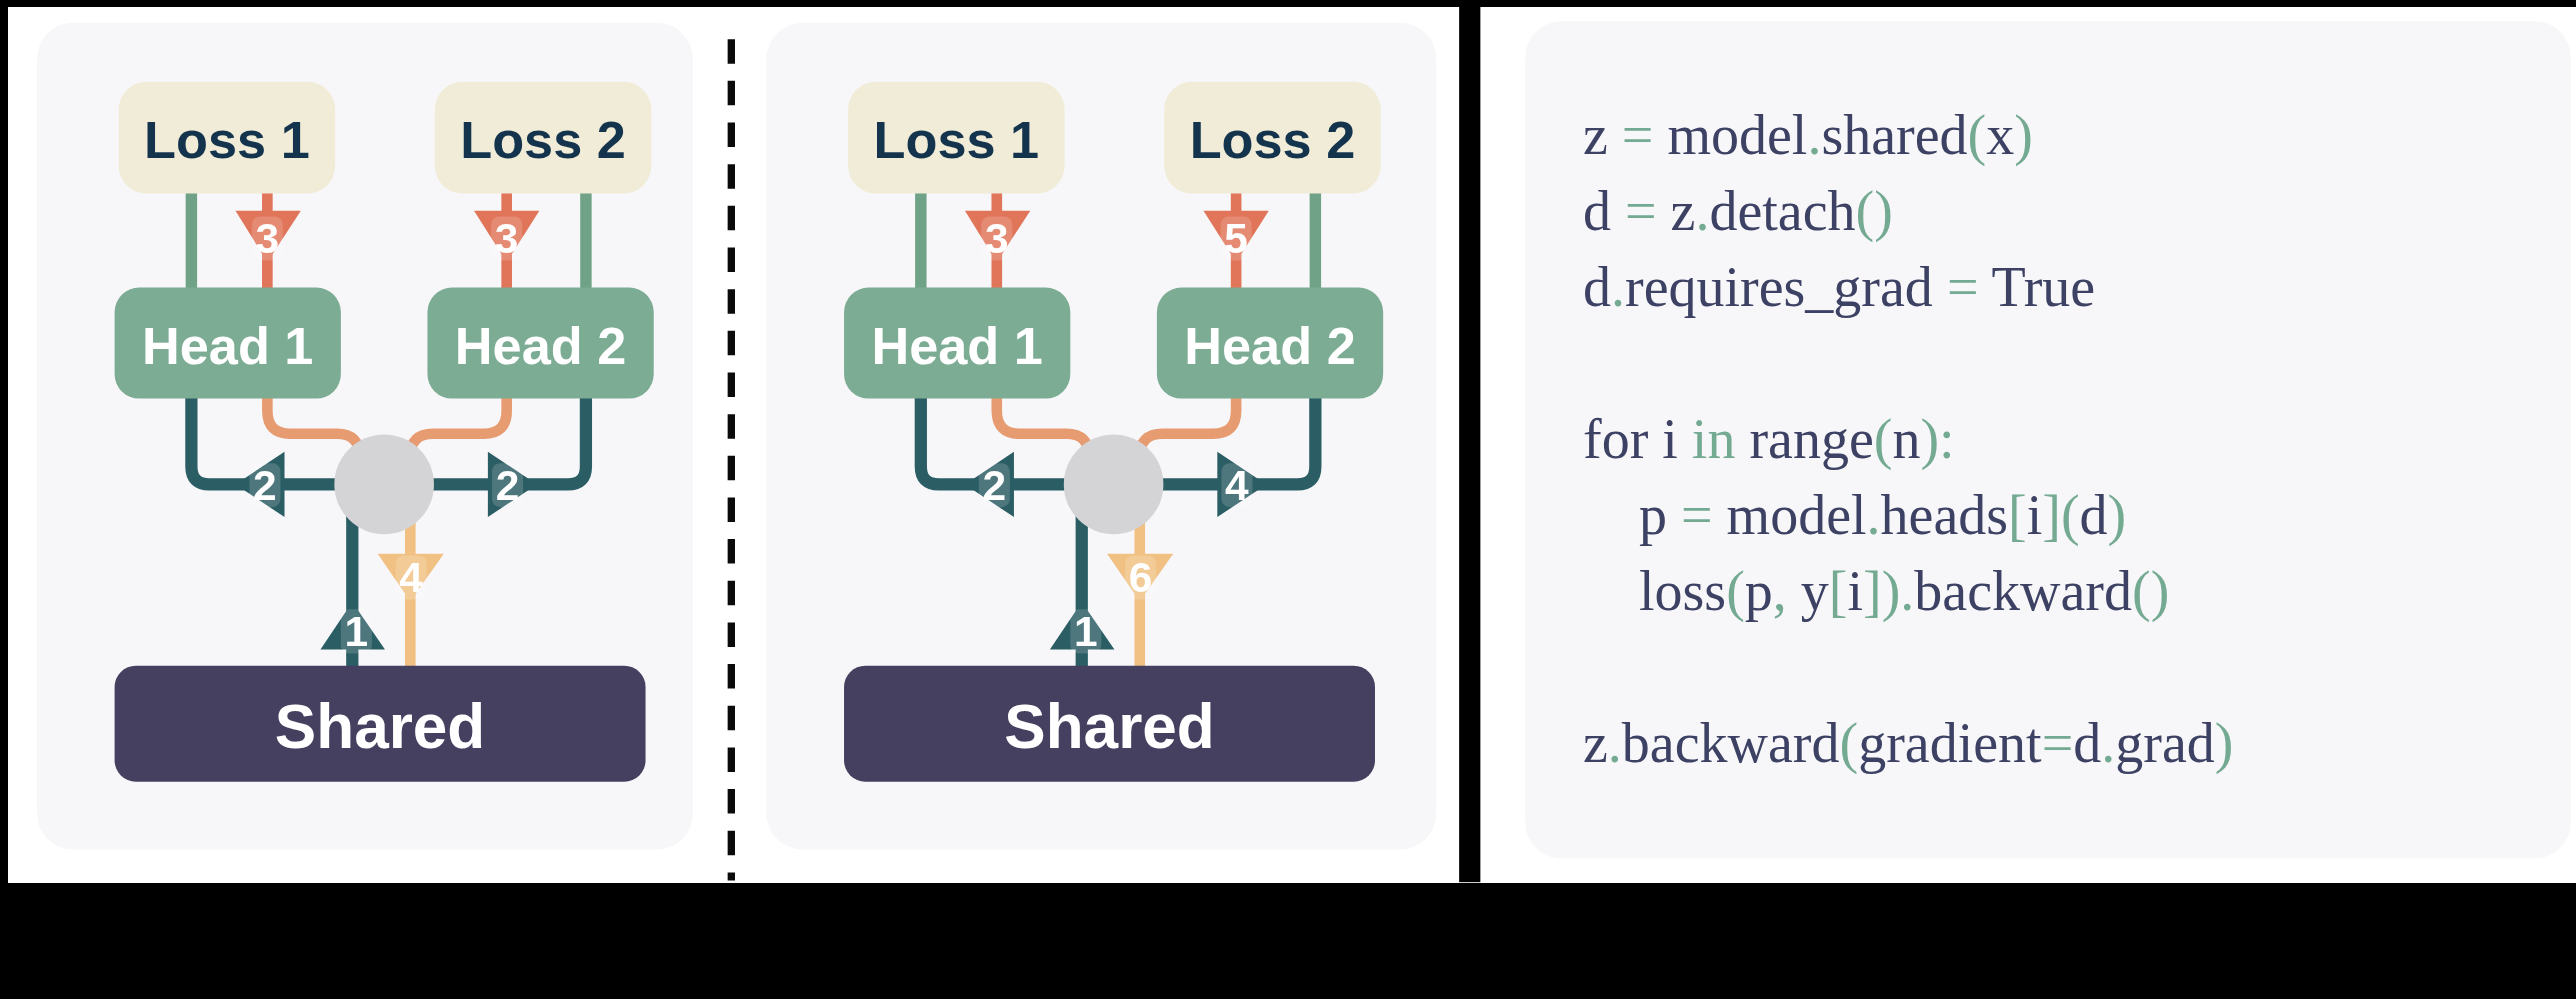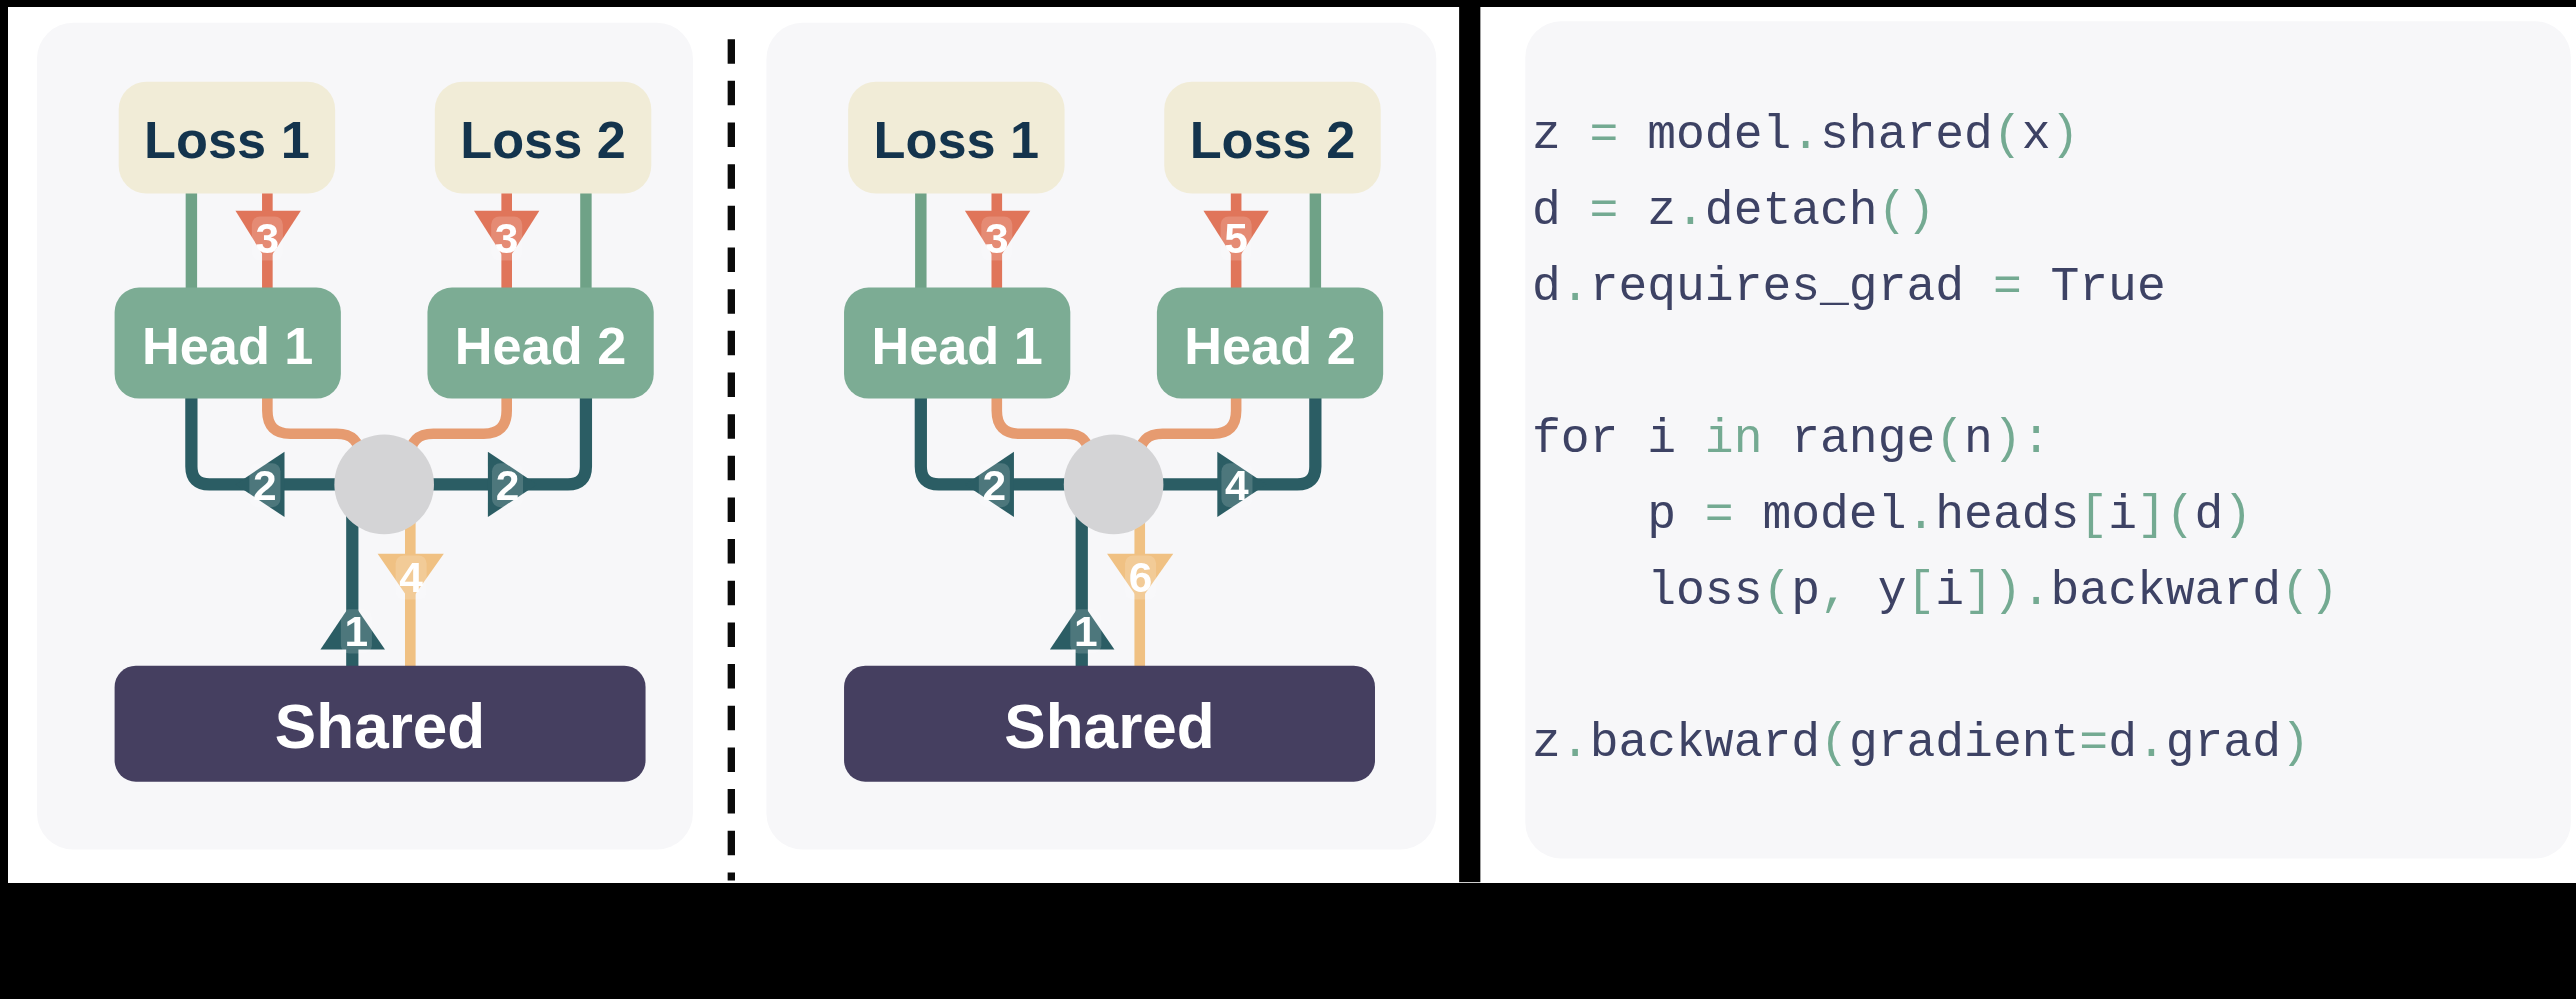--- a/index.html
+++ b/index.html
@@ -9,23 +9,23 @@
   svg.art{position:absolute;left:0;top:0;width:2576px;height:999px;}
 
   
   text{text-anchor:middle;dominant-baseline:central;}
   .lbl-loss  {font-family:"Liberation Sans",sans-serif;font-size:64px;font-weight:bold;}
   .lbl-head  {font-family:"Liberation Sans",sans-serif;font-size:64px;font-weight:bold;fill:#ffffff;}
   .lbl-shared{font-family:"Liberation Sans",sans-serif;font-size:76px;font-weight:bold;fill:#ffffff;}
   .lbl-step  {font-family:"Liberation Sans",sans-serif;font-size:52px;font-weight:600;fill:#ffffff;}
 
   
-  .code{position:absolute;left:1474px;top:21px;width:1046px;height:837px;
+  .code{position:absolute;left:1525px;top:21px;width:1046px;height:837px;
         box-sizing:border-box;padding:76px 0 0 58px;
-        font-family:Liberation Mono, monospace;font-size:48px;line-height:76px;
+        font-family:Liberation Serif, serif;font-size:56px;line-height:76px;
         white-space:pre;}
   .code-line{height:76px;}
 </style>
 </head>
 <body>
 
 <div class="white-bg"></div>
 
 <svg class="art" viewBox="0 0 3153 1223">
   <rect id="panel-left" x="45" y="28" width="803" height="1012" rx="44" fill="#f7f7f9"></rect>

